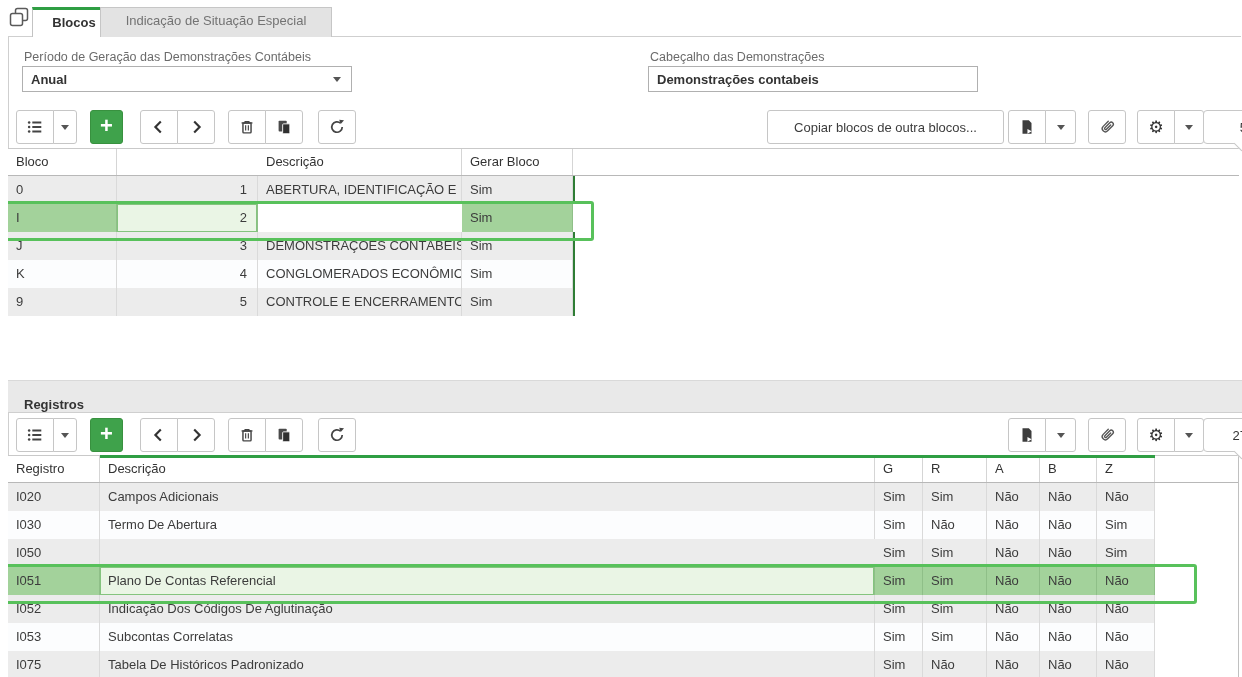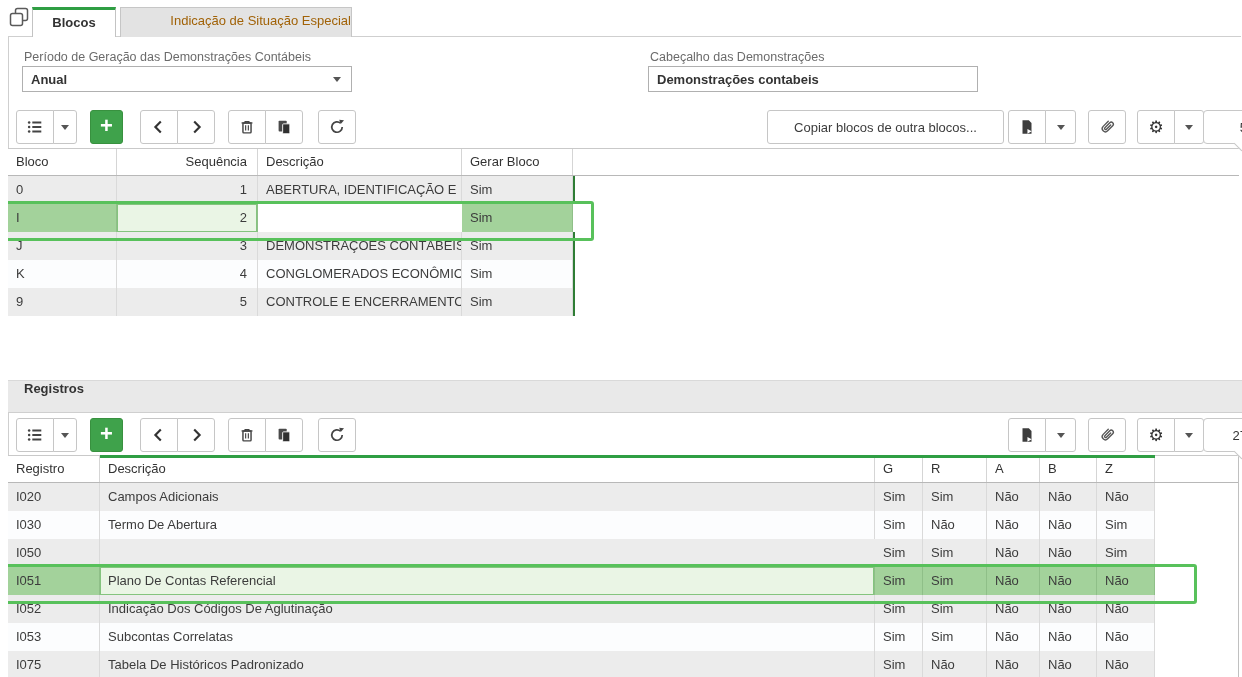--- a/index.html
+++ b/index.html
@@ -6,21 +6,21 @@
   body{width:1242px;height:677px;overflow:hidden;background:#fff;
        font-family:"Liberation Sans","DejaVu Sans",sans-serif;font-size:13px;color:#3c3c3c;}
   .screen{position:relative;width:1242px;height:677px;background:#fff;}
   .abs{position:absolute;box-sizing:border-box;}
 
   
   .panel-outline{left:8px;top:36px;width:1233px;height:641px;border-left:1px solid #cfcfcf;border-top:1px solid #cfcfcf;}
   .win-icon{left:8px;top:6px;width:22px;height:22px;cursor:pointer;}
   .tab{top:7px;height:30px;line-height:26px;text-align:center;cursor:pointer;z-index:3;}
   .tab-active{left:32px;width:84px;background:#fff;border:1px solid #c3c3c3;border-top:3px solid #2f9e43;border-bottom:none;font-weight:bold;color:#333;}
-  .tab-inactive{left:120px;width:232px;background:#e3e3e3;border:1px solid #c6c6c6;border-bottom:none;color:#a16207;text-align:right;}
+  .tab-inactive{left:100px;width:232px;background:#e3e3e3;border:1px solid #c6c6c6;border-bottom:none;color:#737373;}
 
   
   .lbl{color:#6b6b6b;font-size:12.5px;}
   .field{height:26px;background:#fff;border:1px solid #b0b0b0;display:flex;align-items:center;}
   .field .val{font-weight:bold;color:#333;padding-left:8px;flex:1;}
   .car{width:0;height:0;border-left:4px solid transparent;border-right:4px solid transparent;border-top:5px solid #555;}
   .sel-car{margin-right:10px;}
   input.txt{position:absolute;box-sizing:border-box;height:26px;border:1px solid #b0b0b0;font-family:inherit;
             font-size:13px;font-weight:bold;color:#333;padding:12px 8px;outline:none;}
 
@@ -63,21 +63,21 @@
   .g2r{width:1147px;}
   .grid2{border-right:1px solid #c0c0c0;}
   .green-topline{position:absolute;left:92px;top:0;width:1055px;height:3px;background:#2f9e43;z-index:2;}
   
   .sel .c{background:#a3d29b;border-right-color:#8fbf88;}
   .sel .c.focus{background:#eaf5e5;box-shadow:inset 0 0 0 1px #84c47e;}
   .sel-outline{position:absolute;border:3px solid #58c15b;border-radius:3px;pointer-events:none;z-index:4;}
 
   
   .section-bar{left:8px;top:380px;width:1234px;height:33px;background:#e9e9e9;border-top:1px solid #d9d9d9;
-               border-bottom:1px solid #cfcfcf;display:flex;align-items:flex-start;}
+               border-bottom:1px solid #cfcfcf;display:flex;align-items:flex-end;}
   .section-bar span{font-weight:bold;color:#333;margin-left:16px;}
 </style>
 </head>
 <body>
 
 <div class="screen">
 
   <div class="abs panel-outline"></div>
 
   <div class="abs win-icon">
@@ -172,21 +172,20 @@
       <span class="car"></span>
     </div>
     <div class="count-box" style="left:1195px;top:4px;width:54px;">
       <span>5</span>
     </div>
   </div>
 
   <div class="abs grid" style="top:148px;height:232px;">
     <div class="ghead">
       <div class="hc k0">Bloco</div>
-      <div class="hc k1 num">Sequência</div>
       <div class="hc k2">Descrição</div>
       <div class="hc k3">Gerar Bloco</div>
     </div>
 
     <div class="r g1r odd" style="top:28px;">
       <div class="c k0">0</div>
       <div class="c k1 num">1</div>
       <div class="c k2">ABERTURA, IDENTIFICAÇÃO E R</div>
       <div class="c k3">Sim</div>
       <div class="edge"></div>

